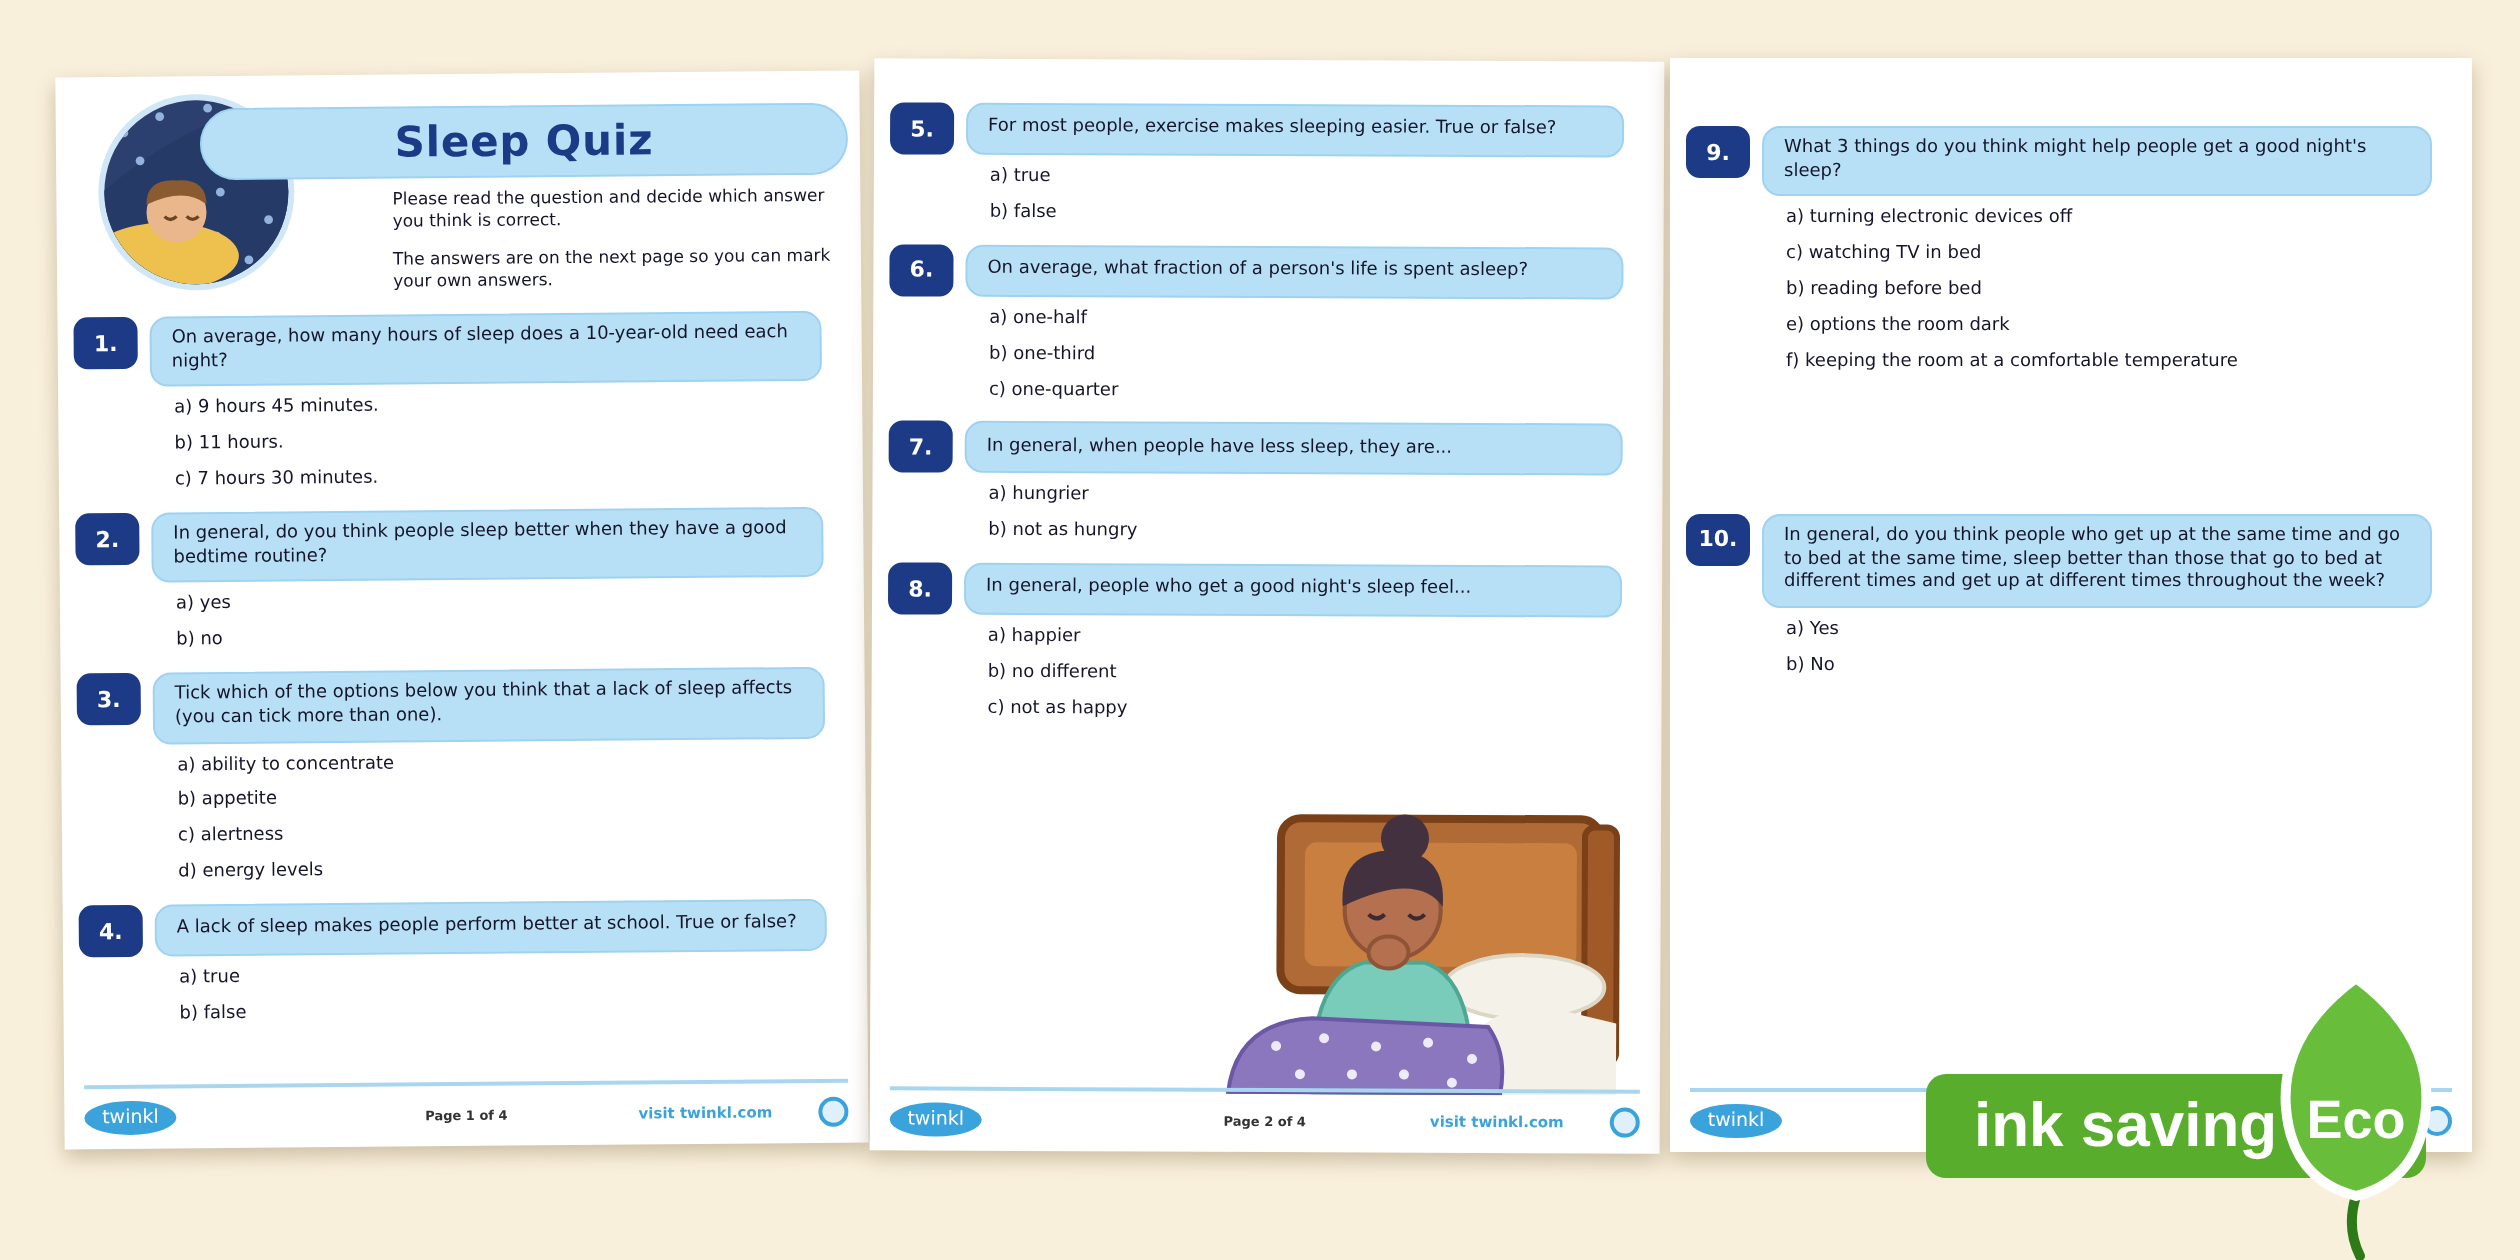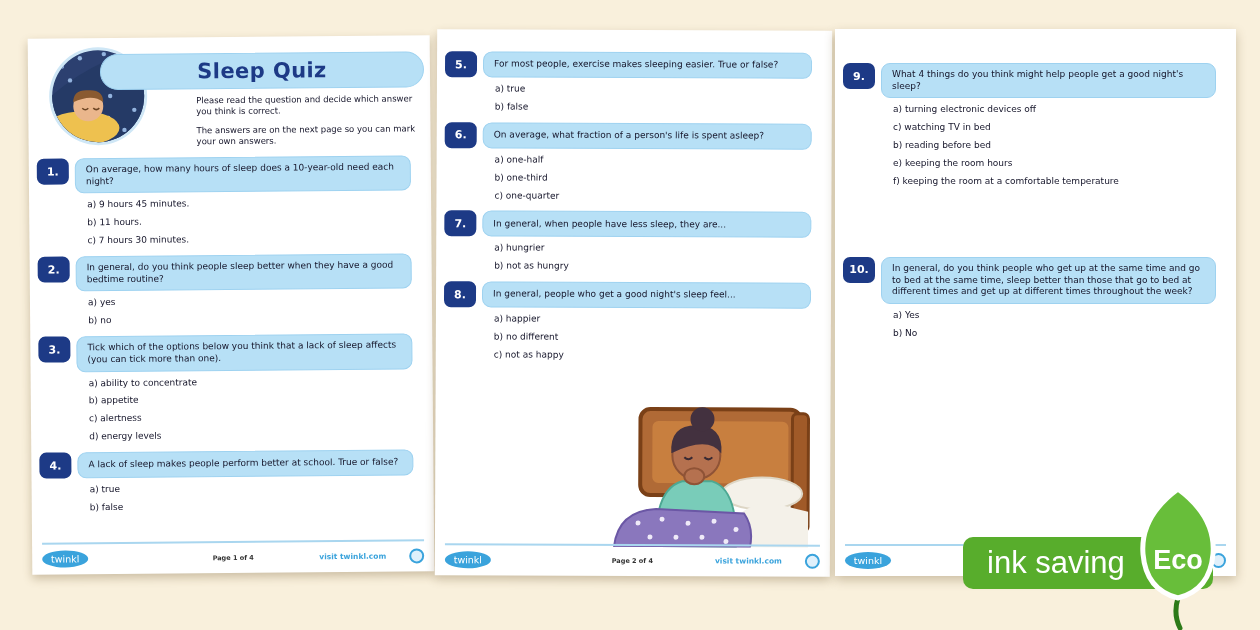--- a/index.html
+++ b/index.html
@@ -37,21 +37,21 @@
   .tlogo{width:46px;height:17px;background:#3aa3dc;border-radius:50%;color:#fff;font-size:9.5px;
          font-weight:normal;display:flex;align-items:center;justify-content:center;}
   .pagelabel{position:absolute;left:0;right:0;text-align:center;font-size:6.5px;font-weight:bold;color:#333;}
   .visit{margin-left:auto;color:#3aa3dc;font-weight:bold;font-size:7.5px;margin-right:23px;}
   .tbadge{width:15px;height:15px;border-radius:50%;background:#dff0fb;border:2px solid #3aa3dc;box-sizing:border-box;}
 
   .bed{position:absolute;right:4px;bottom:29px;}
 
   
   .eco-pill{position:absolute;left:963px;top:537px;width:250px;height:52px;background:#58ad2c;
-            border-radius:10px;display:flex;align-items:center;z-index:4;}
+            border-radius:10px;display:flex;align-items:center;z-index:4;font-weight:bold;}
   .eco-pill span{color:#fff;font-size:31px;margin-left:24px;font-family:"Liberation Sans",sans-serif;}
   .eco-leaf{position:absolute;left:1128px;top:486px;width:100px;height:144px;z-index:5;}
 </style>
 </head>
 <body>
 
 <div class="canvas">
 
   <div class="page" id="pg1">
     <div class="p1-head">
@@ -209,27 +209,27 @@
       <div class="tlogo">twinkl</div>
       <div class="pagelabel">Page 2 of 4</div>
       <div class="visit">visit twinkl.com</div>
       <div class="tbadge"></div>
     </div>
   </div>
 
   <div class="page" id="pg3">
     <div class="qrow p3first">
       <div class="qnum">9.</div>
-      <div class="qbanner">What 4 things do you think might help people get a good night's sleep?</div>
+      <div class="qbanner">What 3 things do you think might help people get a good night's sleep?</div>
     </div>
     <ul class="opts">
       <li>a) turning electronic devices off</li>
       <li>c) watching TV in bed</li>
       <li>b) reading before bed</li>
-      <li>e) keeping the room hours</li>
+      <li>e) options the room dark</li>
       <li>f) keeping the room at a comfortable temperature</li>
     </ul>
 
     <div class="qrow gap-lg">
       <div class="qnum">10.</div>
       <div class="qbanner">In general, do you think people who get up at the same time and go to bed at the same time, sleep better than those that go to bed at different times and get up at different times throughout the week?</div>
     </div>
     <ul class="opts">
       <li>a) Yes</li>
       <li>b) No</li>

